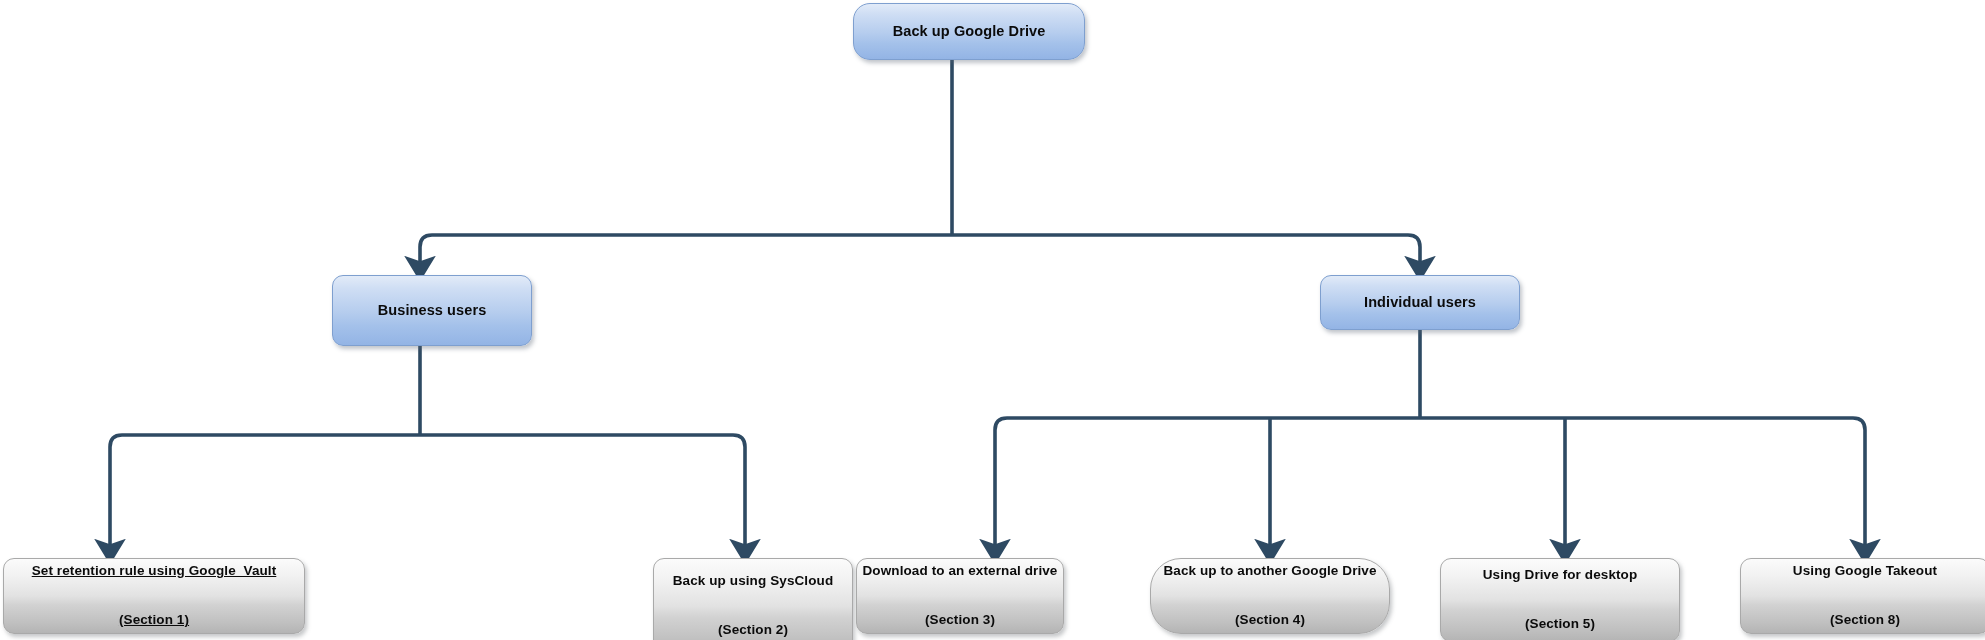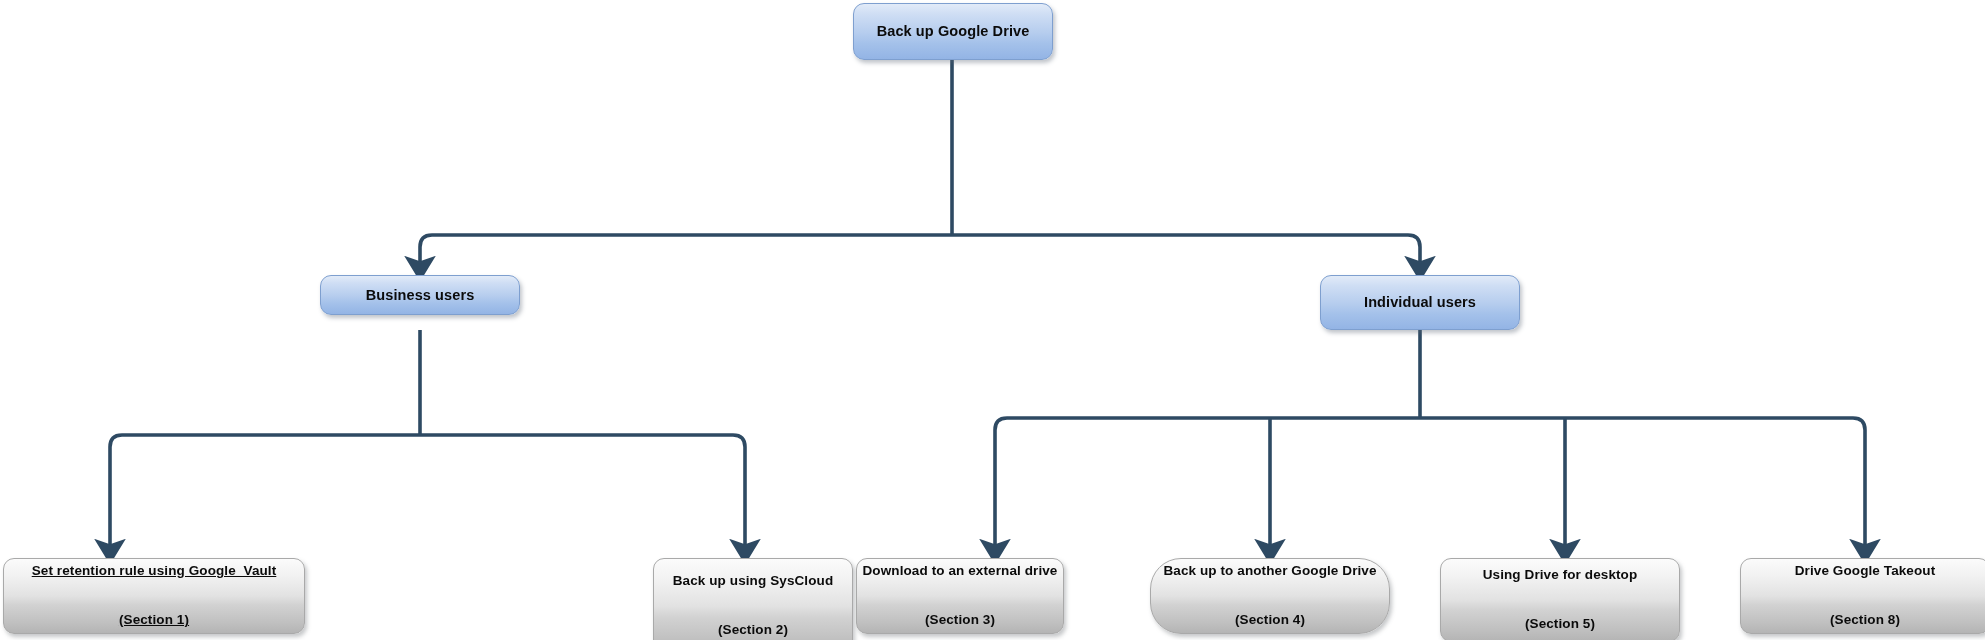--- a/index.html
+++ b/index.html
@@ -62,22 +62,22 @@
                 #c0c0c0 86%,
                 #b4b4b4 100%);
     border: 1px solid #a9a9a9;
     box-shadow: 2px 3px 4px rgba(90,95,100,0.35);
     font-size: 13.5px;
   }
   .node .line1 { display: block; white-space: pre; }
   .node .line2 { display: block; margin-top: 32px; white-space: pre; }
 
   
-  #node-root        { left: 853px;  top: 3px;   width: 200px; height: 57px; }
-  #node-business    { left: 320px;  top: 275px; width: 200px; height: 40px; }
+  #node-root        { left: 853px;  top: 3px;   width: 232px; height: 57px; border-radius: 17px; }
+  #node-business    { left: 332px;  top: 275px; width: 200px; height: 71px; }
   #node-individual  { left: 1320px; top: 275px; width: 200px; height: 55px; }
 
   #node-section-1 { left: 3px;    top: 558px; width: 302px; height: 76px; text-decoration: underline; }
   #node-section-2 { left: 653px;  top: 558px; width: 200px; height: 96px; }
   #node-section-3 { left: 856px;  top: 558px; width: 208px; height: 76px; }
   #node-section-4 { left: 1150px; top: 558px; width: 240px; height: 76px; border-radius: 31px; }
   #node-section-5 { left: 1440px; top: 558px; width: 240px; height: 84px; }
   #node-section-6 { left: 1740px; top: 558px; width: 250px; height: 76px; }
 </style>
 </head>
@@ -149,17 +149,17 @@
     <span class="line1">Back up to another Google Drive</span>
     <span class="line2">(Section 4)</span>
   </div>
 
   <div class="node gray" id="node-section-5">
     <span class="line1">Using Drive for desktop</span>
     <span class="line2">(Section 5)</span>
   </div>
 
   <div class="node gray" id="node-section-6">
-    <span class="line1">Drive Google Takeout</span>
+    <span class="line1">Using Google Takeout</span>
     <span class="line2">(Section 8)</span>
   </div>
 
 </div>
 
 </body></html>

